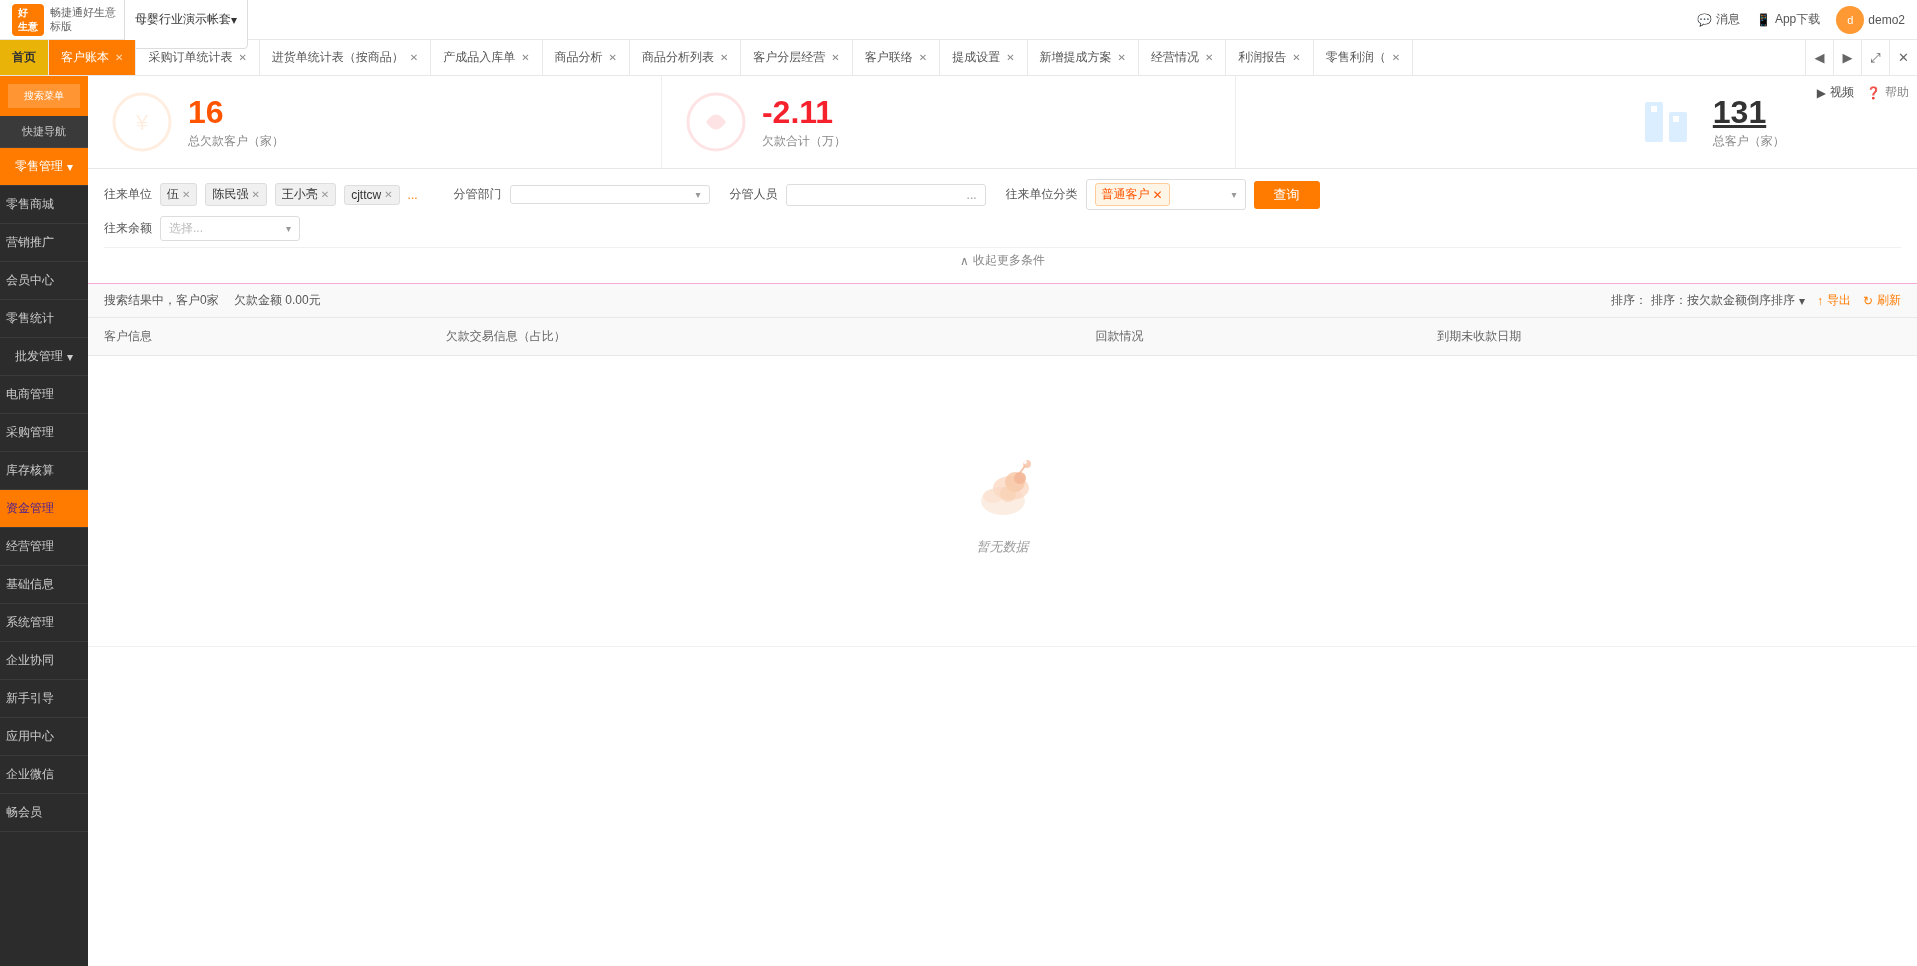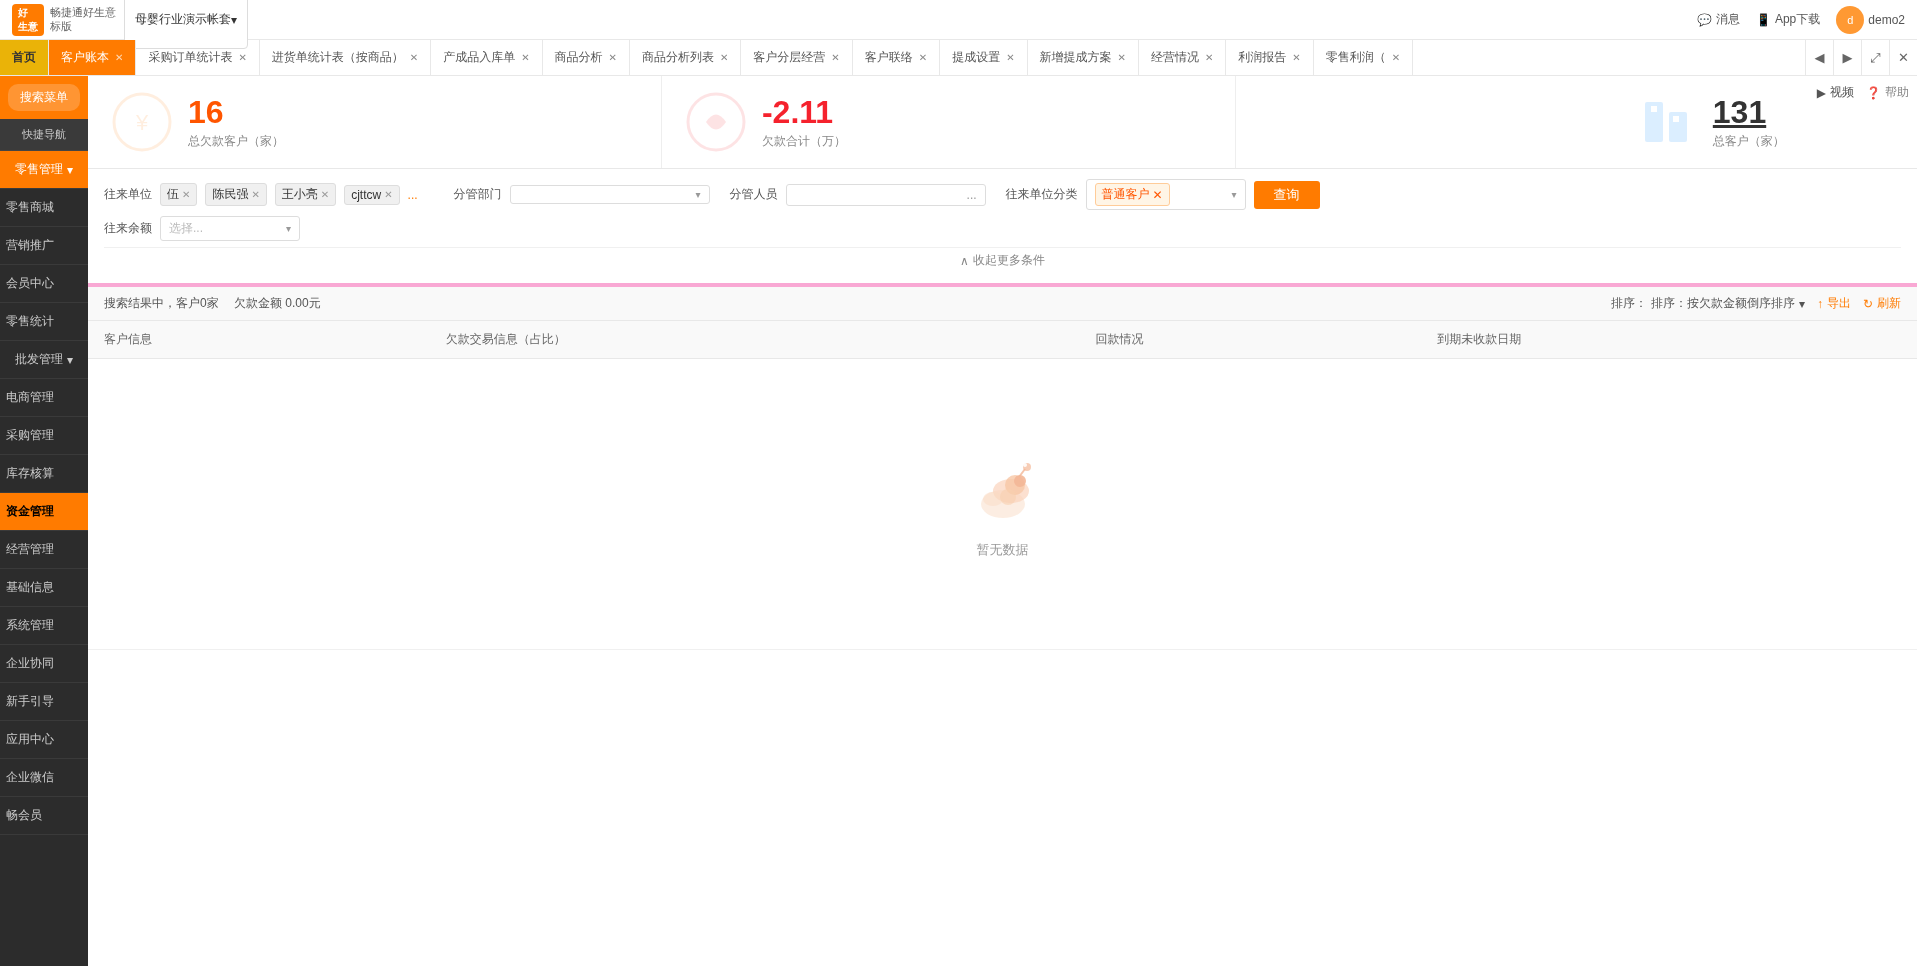--- a/index.html
+++ b/index.html
@@ -64,25 +64,25 @@
       overflow-y: auto;
       flex-shrink: 0;
     }
     .sidebar-search {
       padding: 8px;
       background: #ff7b00;
     }
     .sidebar-search-btn {
       background: rgba(255,255,255,0.2);
       border: none;
-      border-radius: 10px;
+      border-radius: 0;
       color: white;
       width: 100%;
       padding: 5px;
-      font-size: 12px;
+      font-size: 10px;
       cursor: pointer;
       text-align: center;
     }
     .sidebar-nav-btn {
       padding: 8px;
       background: #3a3a3a;
       color: #ccc;
       font-size: 11px;
       text-align: center;
       cursor: pointer;
@@ -123,21 +123,21 @@
     .stat-value.red { color: #f5222d; }
     .stat-value.dark { color: #333; text-decoration: underline; }
     .stat-label { font-size: 12px; color: #888; margin-top: 2px; }
     .stat-top-right { margin-left: auto; align-self: flex-start; padding: 8px; display: flex; gap: 12px; font-size: 12px; color: #666; }
     .stat-help-btn { cursor: pointer; color: #888; }
 
     
     .filter-area {
       background: #fff;
       padding: 10px 16px;
-      border-bottom: 4px solid #f9a8d4;
+      border-bottom: 1px solid #f9a8d4;
     }
     .filter-row { display: flex; align-items: center; gap: 8px; margin-bottom: 6px; flex-wrap: wrap; }
     .filter-label { font-size: 12px; color: #555; white-space: nowrap; }
     .filter-tag {
       display: inline-flex; align-items: center; gap: 3px;
       background: #f0f0f0; border: 1px solid #ddd; border-radius: 3px;
       padding: 2px 6px; font-size: 12px; color: #333;
     }
     .filter-tag .tag-close { cursor: pointer; color: #999; font-size: 10px; }
     .filter-more { color: #ff7b00; cursor: pointer; font-size: 12px; }
@@ -180,21 +180,21 @@
     .sort-select { display: flex; align-items: center; gap: 4px; cursor: pointer; color: #555; }
     .action-btn { display: flex; align-items: center; gap: 4px; cursor: pointer; color: #ff7b00; }
 
     
     .data-table { width: 100%; border-collapse: collapse; }
     .data-table thead tr { background: #f9f9f9; border-bottom: 1px solid #e8e8e8; }
     .data-table th { padding: 10px 16px; font-size: 12px; color: #666; font-weight: normal; text-align: left; border-bottom: 1px solid #e8e8e8; }
     .data-table td { padding: 10px 16px; font-size: 12px; border-bottom: 1px solid #f0f0f0; }
 
     
-    .empty-state { display: flex; flex-direction: column; align-items: center; justify-content: center; padding: 80px 20px; }
+    .empty-state { display: flex; flex-direction: column; align-items: center; justify-content: center; padding: 80px 20px; font-style: italic; }
     .empty-icon { width: 80px; height: 80px; opacity: 0.5; margin-bottom: 12px; }
     .empty-text { color: #999; font-size: 13px; }
 
     
     ::-webkit-scrollbar { width: 6px; height: 6px; }
     ::-webkit-scrollbar-track { background: #f1f1f1; }
     ::-webkit-scrollbar-thumb { background: #ccc; border-radius: 3px; }
   </style>
 </head>
 <body>
@@ -321,21 +321,21 @@
     </div>
     <div class="sidebar-item">
       <span>电商管理</span>
     </div>
     <div class="sidebar-item">
       <span>采购管理</span>
     </div>
     <div class="sidebar-item">
       <span>库存核算</span>
     </div>
-    <div class="sidebar-item active" style="background:#ff7b00;color:#000000;font-weight:bold;">
+    <div class="sidebar-item active" style="background:#ff7b00;color:#4c1d95;">
       <span>资金管理</span>
     </div>
     <div class="sidebar-item">
       <span>经营管理</span>
     </div>
     <div class="sidebar-item">
       <span>基础信息</span>
     </div>
     <div class="sidebar-item">
       <span>系统管理</span>

